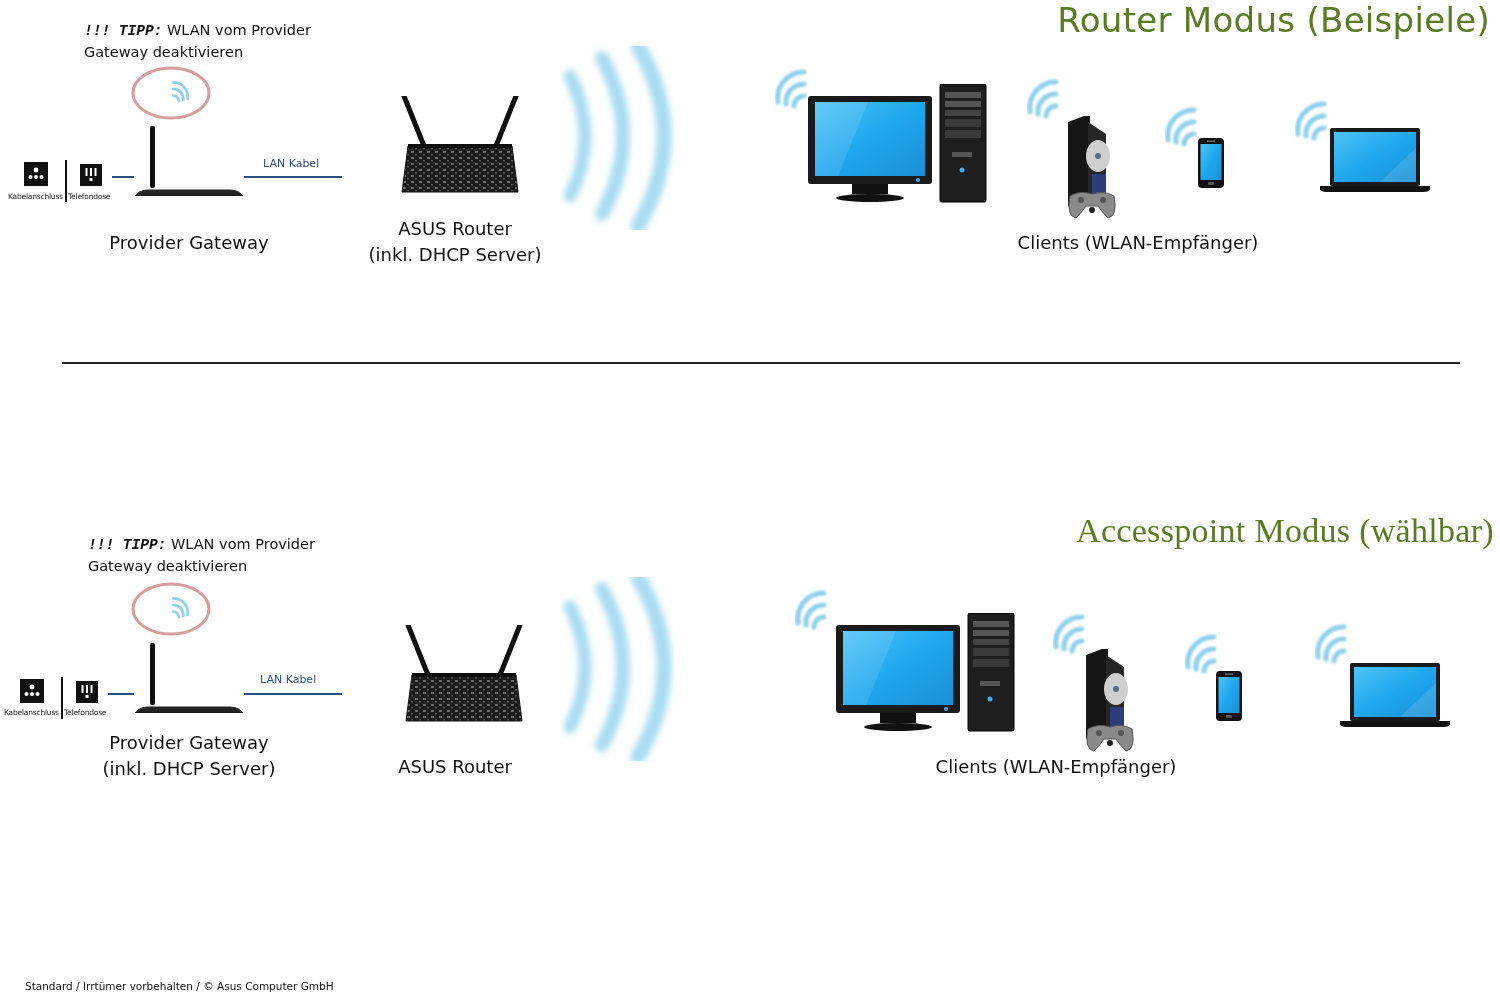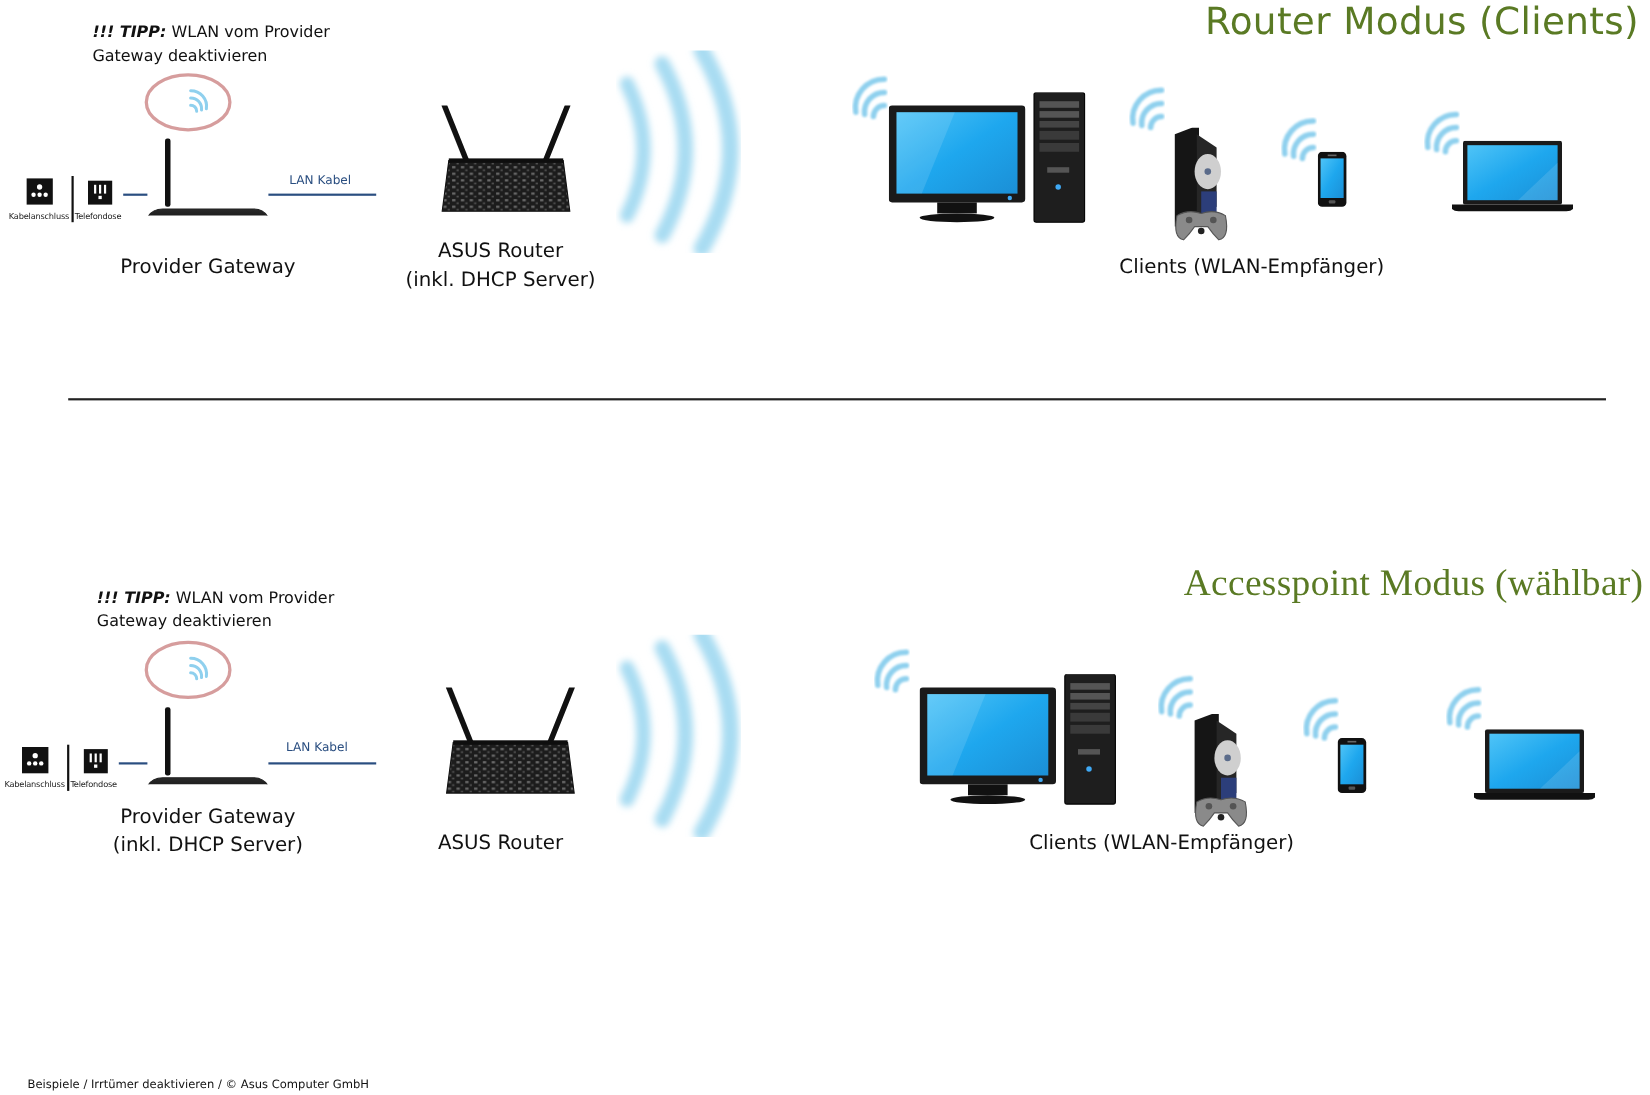--- a/index.html
+++ b/index.html
@@ -8,21 +8,21 @@
 
   .section { position: absolute; left: 0; width: 1500px; }
   .section.s1 { top: 0; height: 300px; }
   .section.s2 { top: 505px; height: 300px; }
 
   .mode-title { position: absolute; color: #5a7a24; font-size: 34px; letter-spacing: 0.3px; white-space: nowrap; }
   .s1 .mode-title { right: 10px; top: 0px; }
   .s2 .mode-title { right: 6px; top: 7px; font-family: Liberation Serif, serif; }
 
   .tip { position: absolute; font-size: 14.5px; line-height: 21px; color: #111; }
-  .tip b { font-style: italic; font-weight: bold; }
+  .tip b { font-style: italic; font-weight: bold; font-family: Liberation Mono, monospace; }
   .s1 .tip { left: 84px; top: 20px; }
   .s2 .tip { left: 88px; top: 29px; }
 
   .abs { position: absolute; }
   .label { position: absolute; font-size: 18px; text-align: center; line-height: 26px; color: #111; white-space: nowrap; }
   .lan-label { position: absolute; font-size: 11px; color: #2a4e80; }
   .lan-line { position: absolute; height: 2px; background: #2a4e80; }
   .small-label { position: absolute; font-size: 7.5px; color: #222; white-space: nowrap; letter-spacing: -0.2px; text-align: center; }
   .vsep { position: absolute; width: 1.5px; background: #111; }
 
@@ -150,21 +150,21 @@
       <rect x="0" y="0" width="22" height="22" fill="#111"></rect>
       <rect x="5.5" y="4" width="2" height="8" fill="#fff"></rect>
       <rect x="10" y="4" width="2" height="8" fill="#fff"></rect>
       <rect x="14.5" y="4" width="2" height="8" fill="#fff"></rect>
       <rect x="9.5" y="14" width="3" height="3" fill="#fff"></rect>
     </g>
   </defs>
 </svg>
 
 <div class="section s1">
-  <div class="mode-title">Router Modus (Clients)</div>
+  <div class="mode-title">Router Modus (Beispiele)</div>
 
   <div class="tip">
     <div><b>!!! TIPP:</b> <span>WLAN vom Provider</span></div>
     <div>Gateway deaktivieren</div>
   </div>
 
   <svg class="abs" style="left:130px;top:64px" width="82" height="58">
     <ellipse cx="41" cy="29" rx="38" ry="25" fill="none" stroke="#cf8c8c" stroke-width="3" opacity="0.85"></ellipse>
     <g transform="translate(40,14) scale(0.55)">
         <use href="#wifi-small" transform="scale(-1,1) translate(-46,0)"></use>
@@ -313,13 +313,13 @@
   <svg class="abs" style="left:1304px;top:114px" width="48" height="48">
       <use href="#wifi-small"></use>
     </svg>
   <svg class="abs" style="left:1340px;top:158px" width="112" height="66">
       <use href="#laptop"></use>
     </svg>
 
   <div class="label" style="left:918px;top:249px;width:276px">Clients (WLAN-Empfänger)</div>
 </div>
 
-<div class="footer">Beispiele / Irrtümer deaktivieren / © Asus Computer GmbH</div>
+<div class="footer">Standard / Irrtümer vorbehalten / © Asus Computer GmbH</div>
 
 </body></html>

